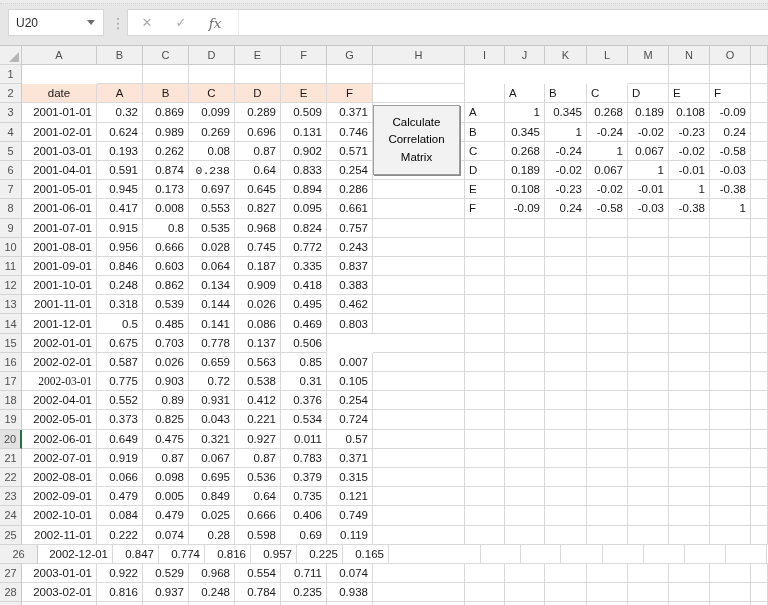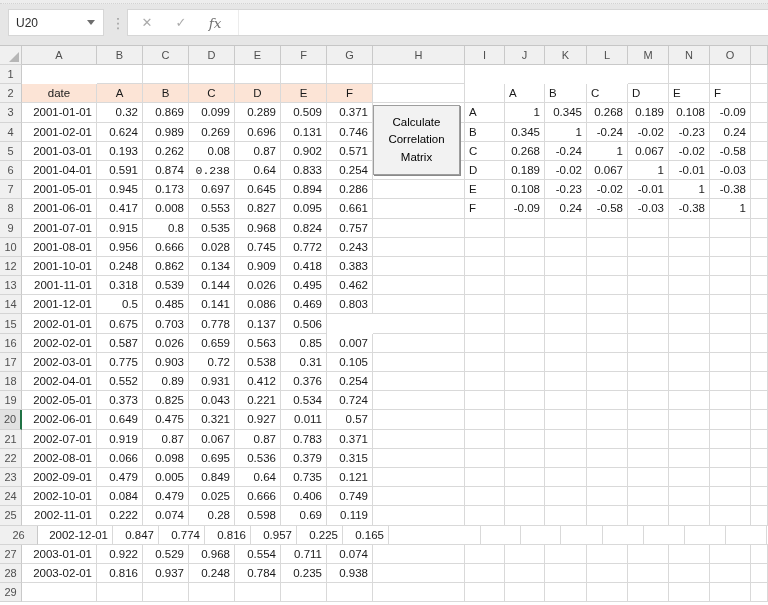--- a/index.html
+++ b/index.html
@@ -280,20 +280,39 @@
         <div class="c left" style="width: 40px;"></div>
         <div class="c num" style="width: 40px;"></div>
         <div class="c num" style="width: 42px;"></div>
         <div class="c num" style="width: 41px;"></div>
         <div class="c num" style="width: 41px;"></div>
         <div class="c num" style="width: 41px;"></div>
         <div class="c num" style="width: 41px;"></div>
         <div class="c" style="width: 17px;"></div>
       </div>
       <div class="grow" style="height: 19.2px;">
+        <div class="rh" style="width: 22px;">11</div>
+        <div class="c num" style="width: 75px;">2001-09-01</div>
+        <div class="c num" style="width: 46px;">0.846</div>
+        <div class="c num" style="width: 46px;">0.603</div>
+        <div class="c num" style="width: 46px;">0.064</div>
+        <div class="c num" style="width: 46px;">0.187</div>
+        <div class="c num" style="width: 46px;">0.335</div>
+        <div class="c num" style="width: 46px;">0.837</div>
+        <div class="c" style="width: 92px;"></div>
+        <div class="c left" style="width: 40px;"></div>
+        <div class="c num" style="width: 40px;"></div>
+        <div class="c num" style="width: 42px;"></div>
+        <div class="c num" style="width: 41px;"></div>
+        <div class="c num" style="width: 41px;"></div>
+        <div class="c num" style="width: 41px;"></div>
+        <div class="c num" style="width: 41px;"></div>
+        <div class="c" style="width: 17px;"></div>
+      </div>
+      <div class="grow" style="height: 19.2px;">
         <div class="rh" style="width: 22px;">12</div>
         <div class="c num" style="width: 75px;">2001-10-01</div>
         <div class="c num" style="width: 46px;">0.248</div>
         <div class="c num" style="width: 46px;">0.862</div>
         <div class="c num" style="width: 46px;">0.134</div>
         <div class="c num" style="width: 46px;">0.909</div>
         <div class="c num" style="width: 46px;">0.418</div>
         <div class="c num" style="width: 46px;">0.383</div>
         <div class="c" style="width: 92px;"></div>
         <div class="c left" style="width: 40px;"></div>
@@ -376,21 +395,21 @@
         <div class="c num" style="width: 40px;"></div>
         <div class="c num" style="width: 42px;"></div>
         <div class="c num" style="width: 41px;"></div>
         <div class="c num" style="width: 41px;"></div>
         <div class="c num" style="width: 41px;"></div>
         <div class="c num" style="width: 41px;"></div>
         <div class="c" style="width: 17px;"></div>
       </div>
       <div class="grow" style="height: 19.2px;">
         <div class="rh" style="width: 22px;">17</div>
-        <div class="c num" style="width: 75px;">2002-03-01</div>
+        <div class="c num" style="width: 75px; font-family: Liberation Serif, serif;">2002-03-01</div>
         <div class="c num" style="width: 46px;">0.775</div>
         <div class="c num" style="width: 46px;">0.903</div>
         <div class="c num" style="width: 46px;">0.72</div>
         <div class="c num" style="width: 46px;">0.538</div>
         <div class="c num" style="width: 46px;">0.31</div>
         <div class="c num" style="width: 46px;">0.105</div>
         <div class="c" style="width: 92px;"></div>
         <div class="c left" style="width: 40px;"></div>
         <div class="c num" style="width: 40px;"></div>
         <div class="c num" style="width: 42px;"></div>

